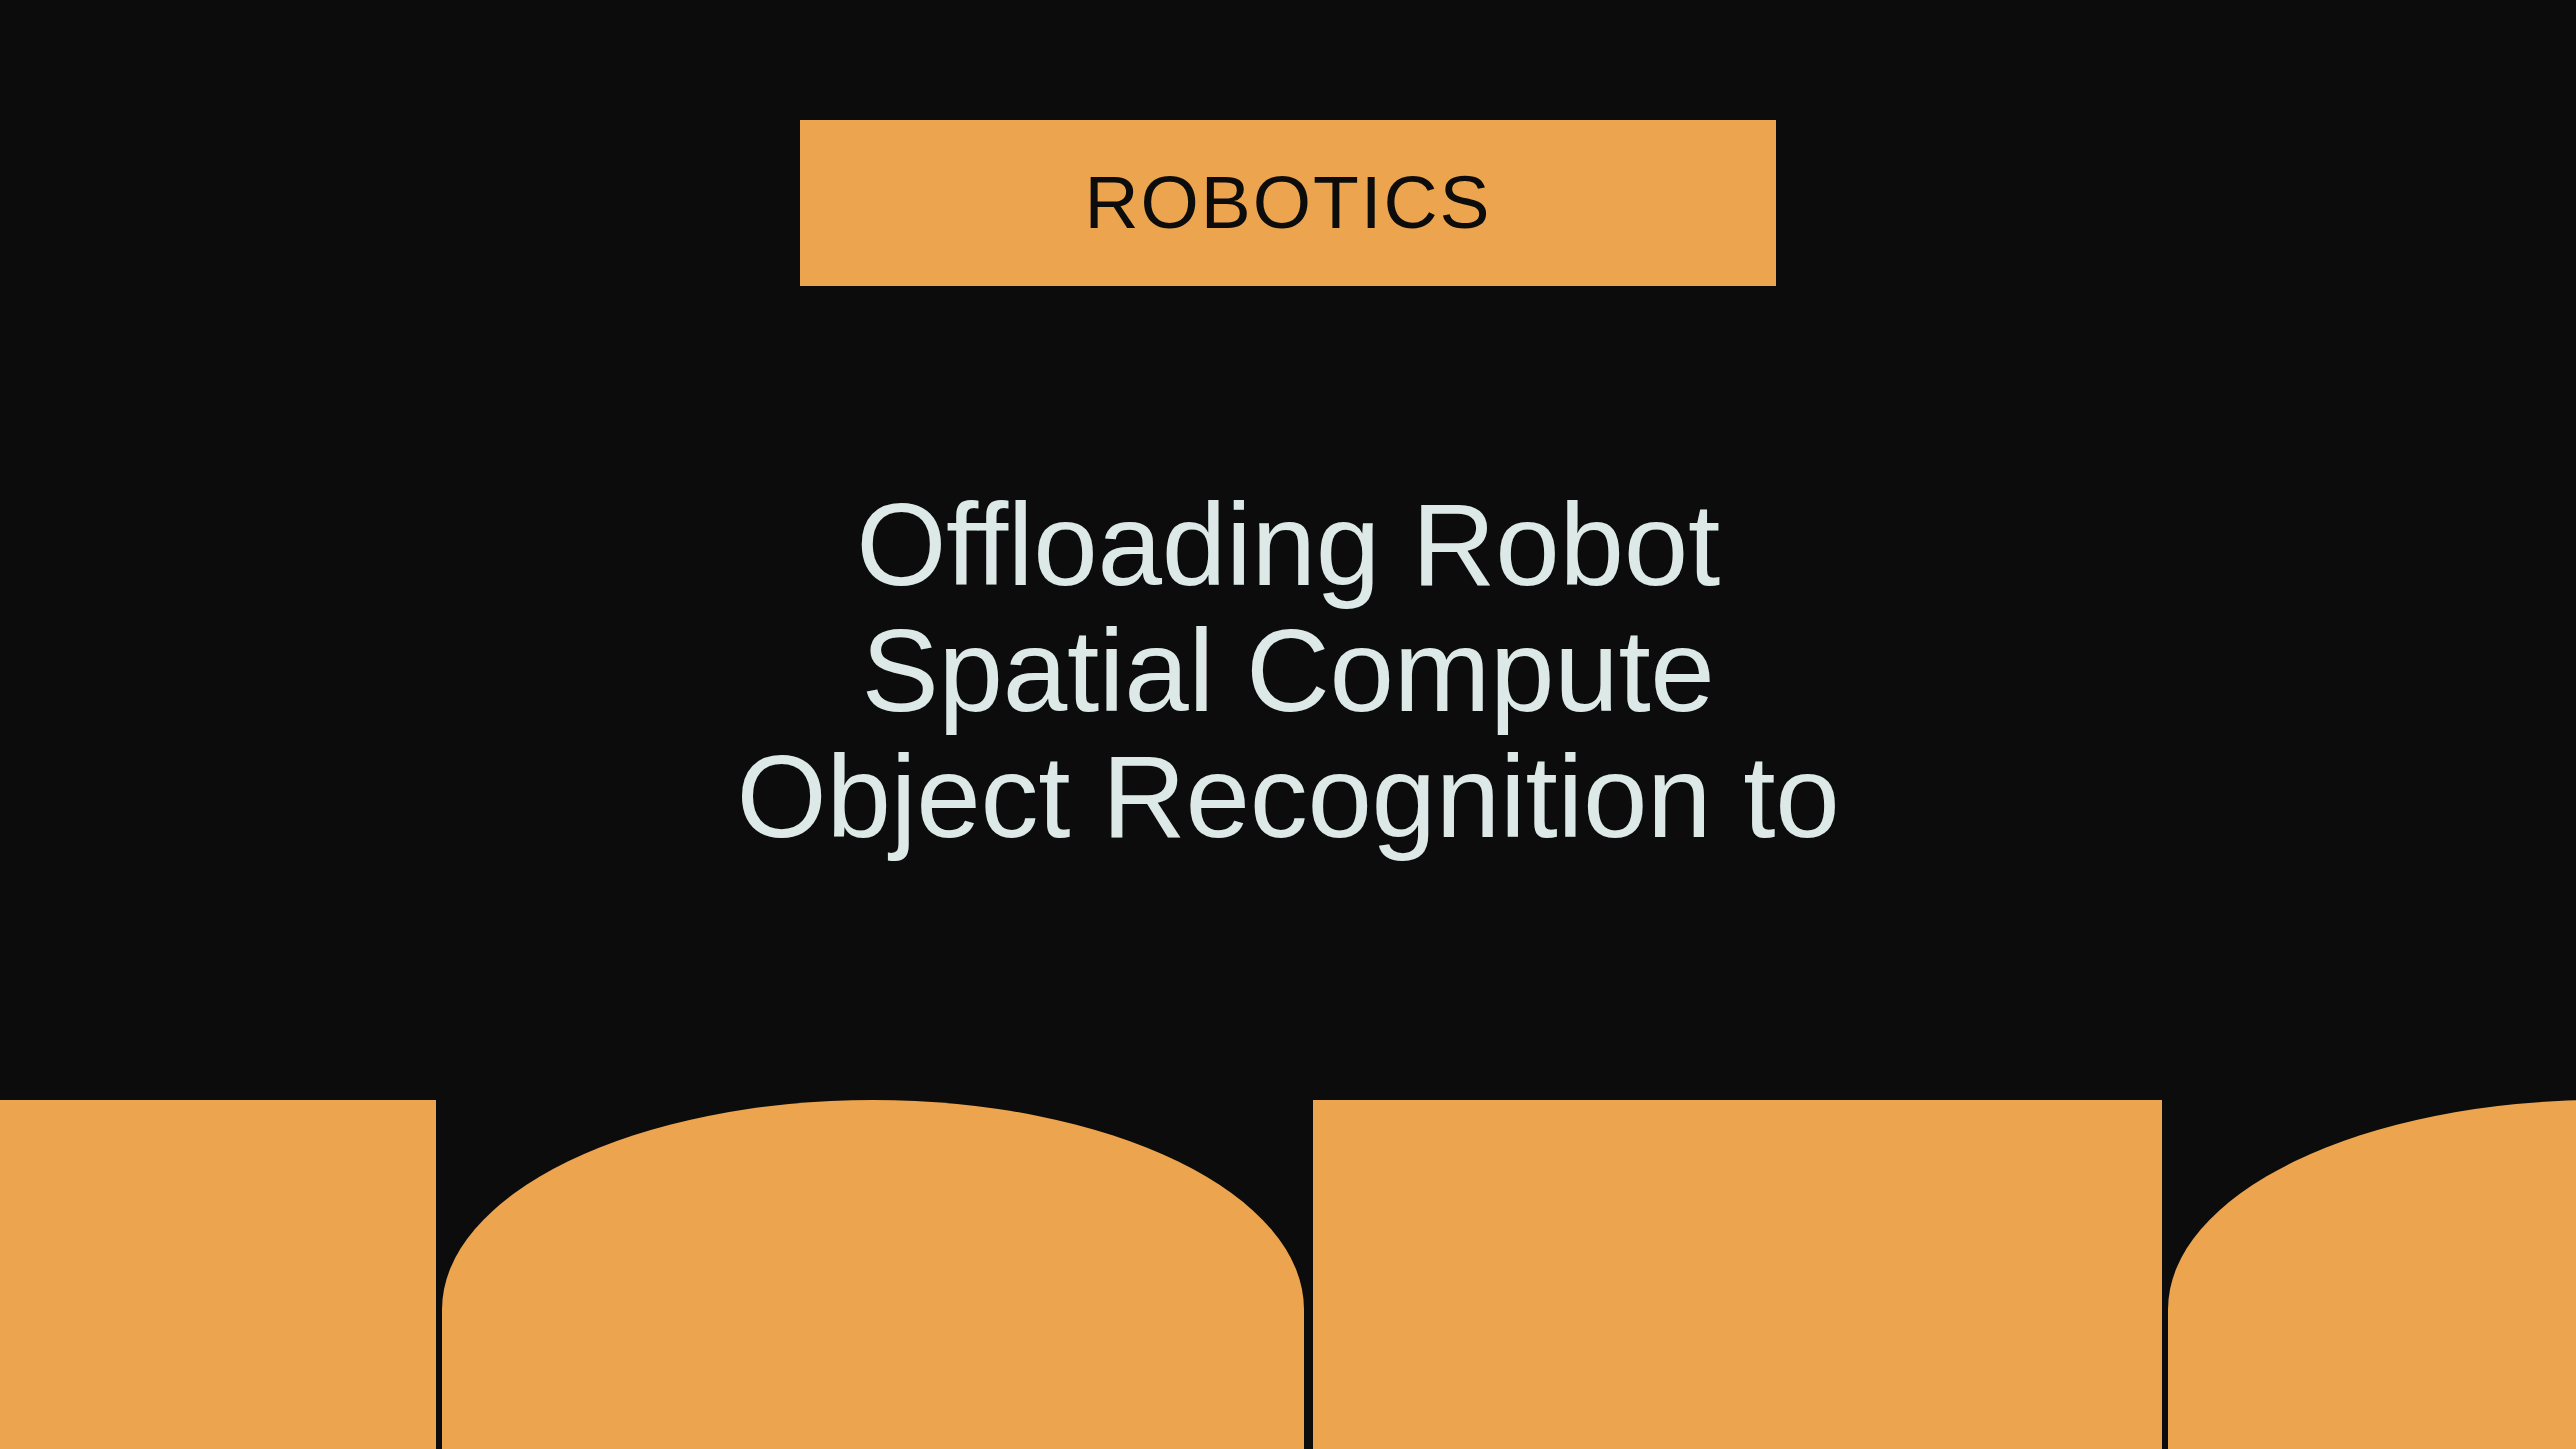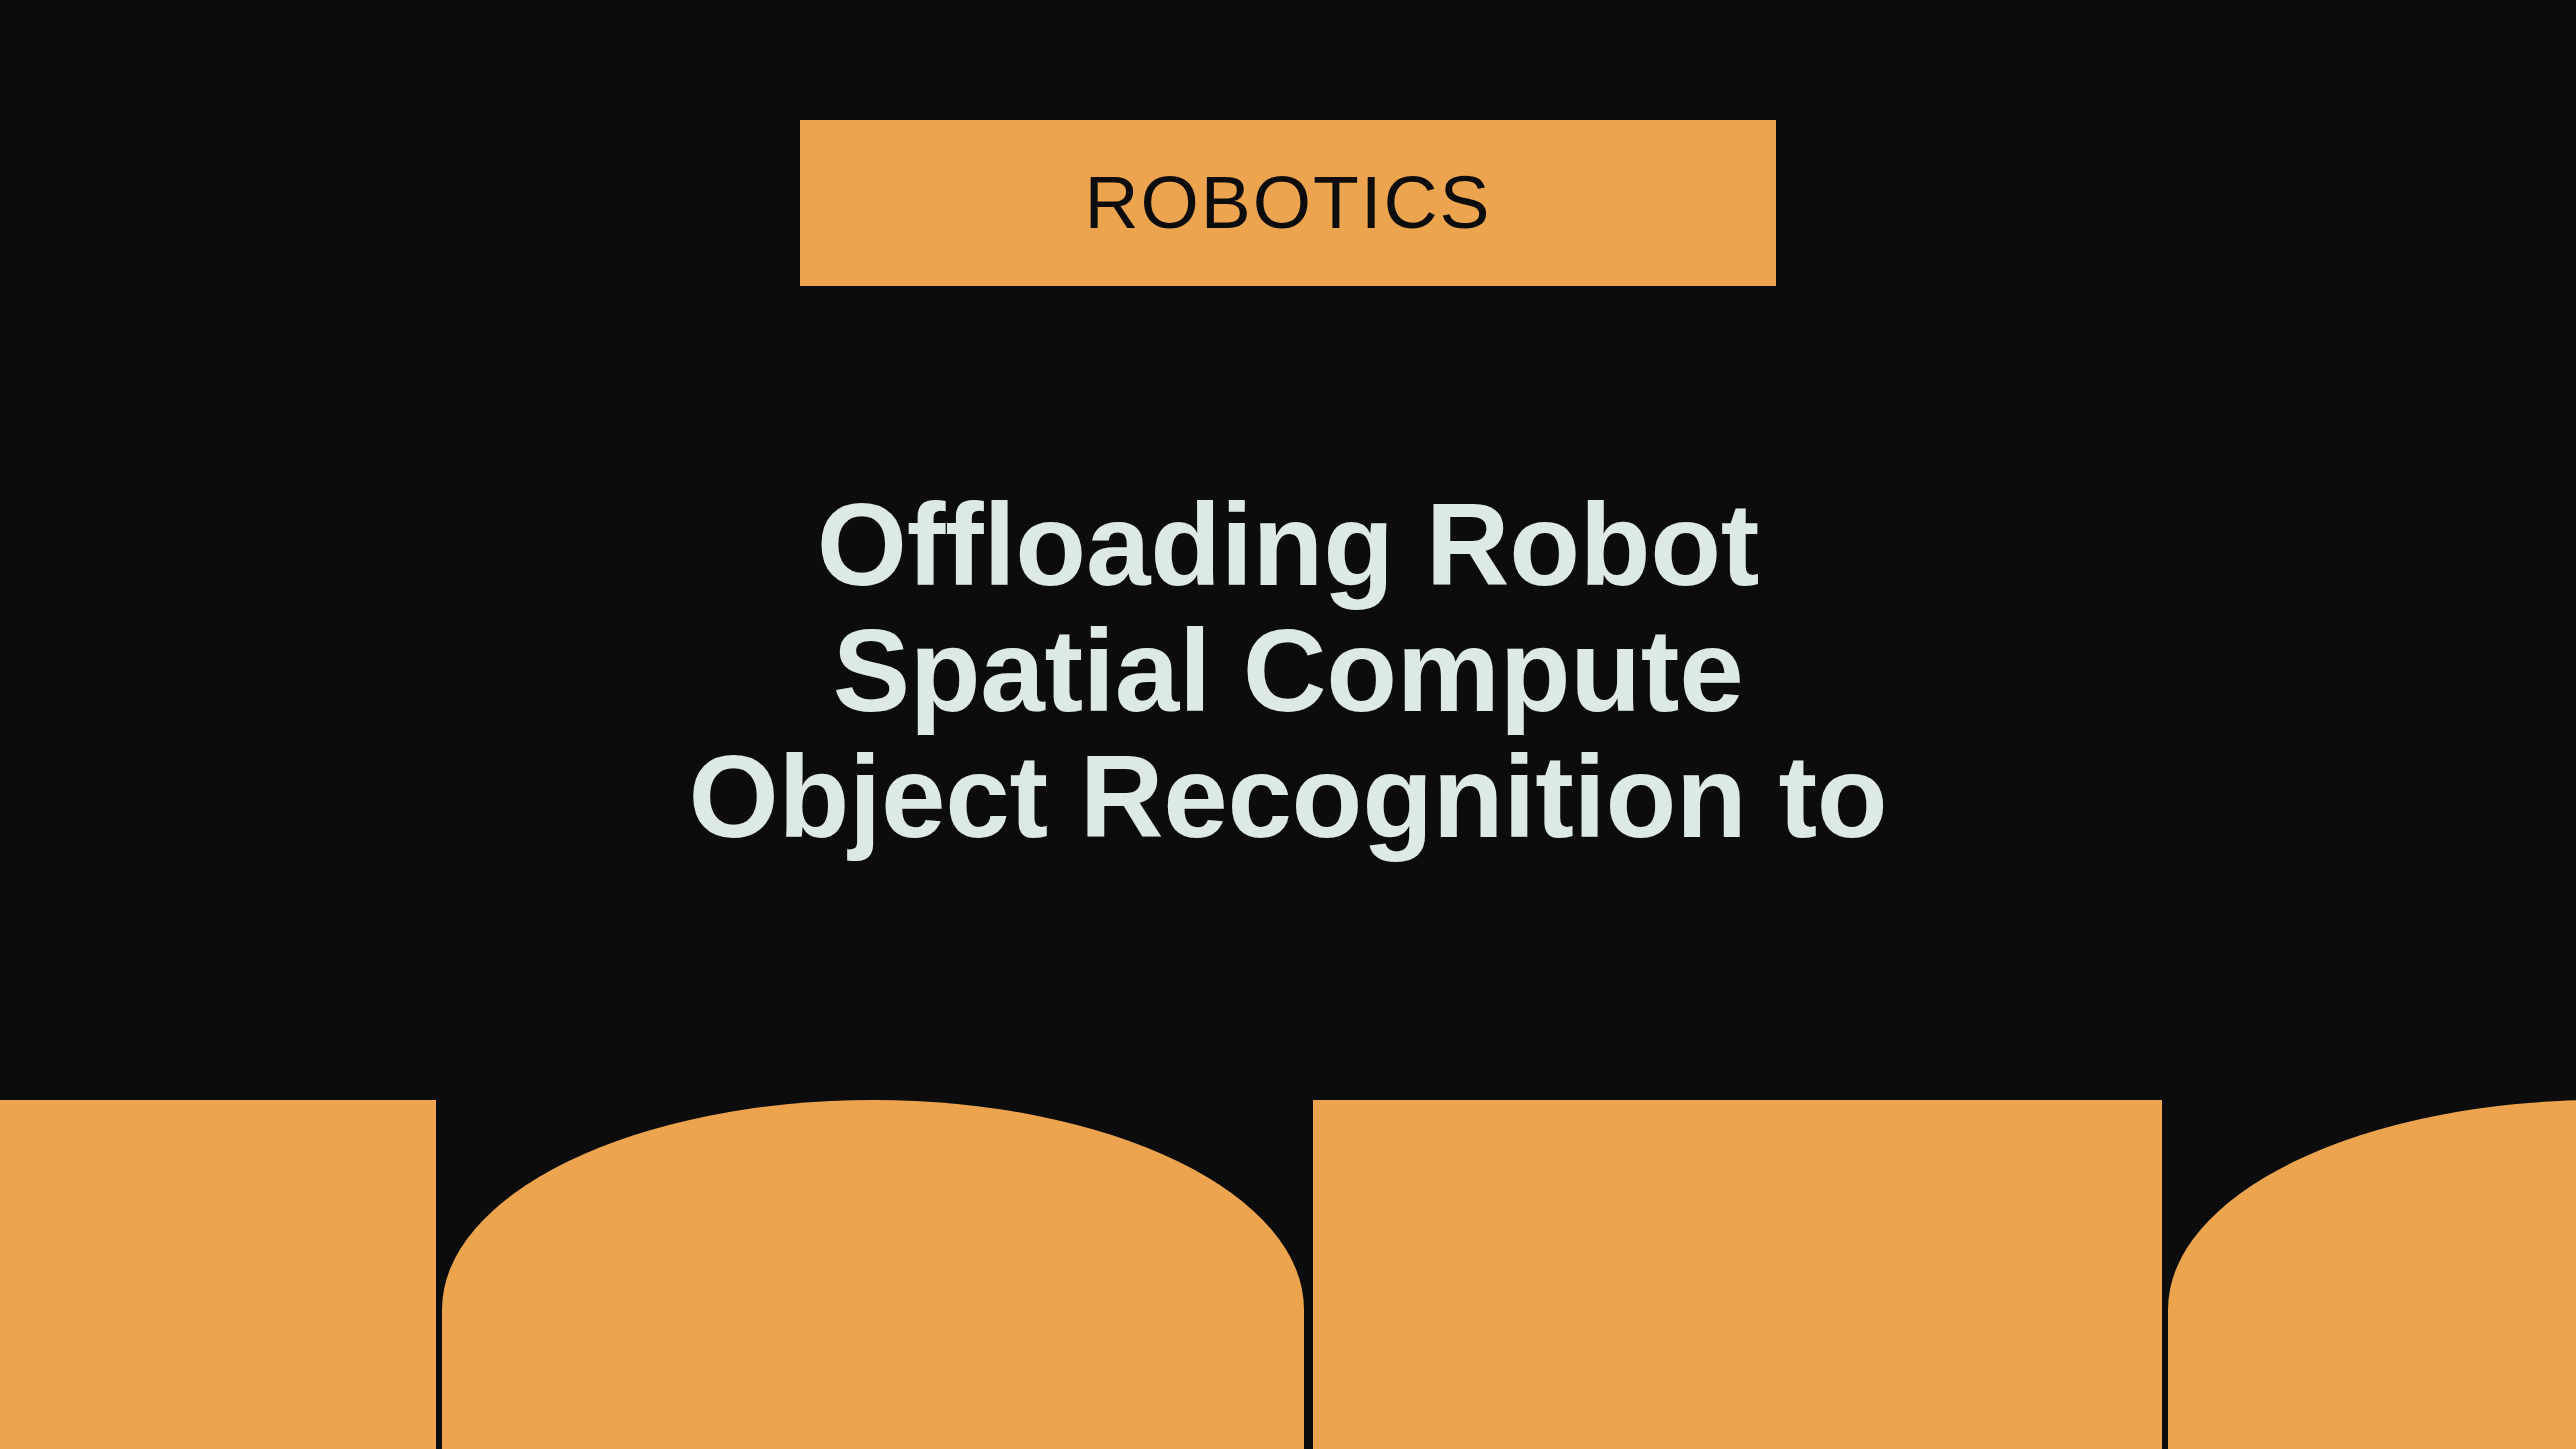--- a/index.html
+++ b/index.html
@@ -45,21 +45,21 @@
   
   #headline {
     position: absolute;
     left: 0;
     right: 0;
     top: 404px;
     text-align: center;
     color: var(--title-color, #dce9e7);
     font-family: "Liberation Sans", "DejaVu Sans", sans-serif;
     font-size: 116px;
-    font-weight: 700;
+    font-weight: 400;
     line-height: 126px;
     letter-spacing: -0.3px;
     white-space: nowrap;
   }
 
   #headline .tline {
     display: block;
   }
 
   

